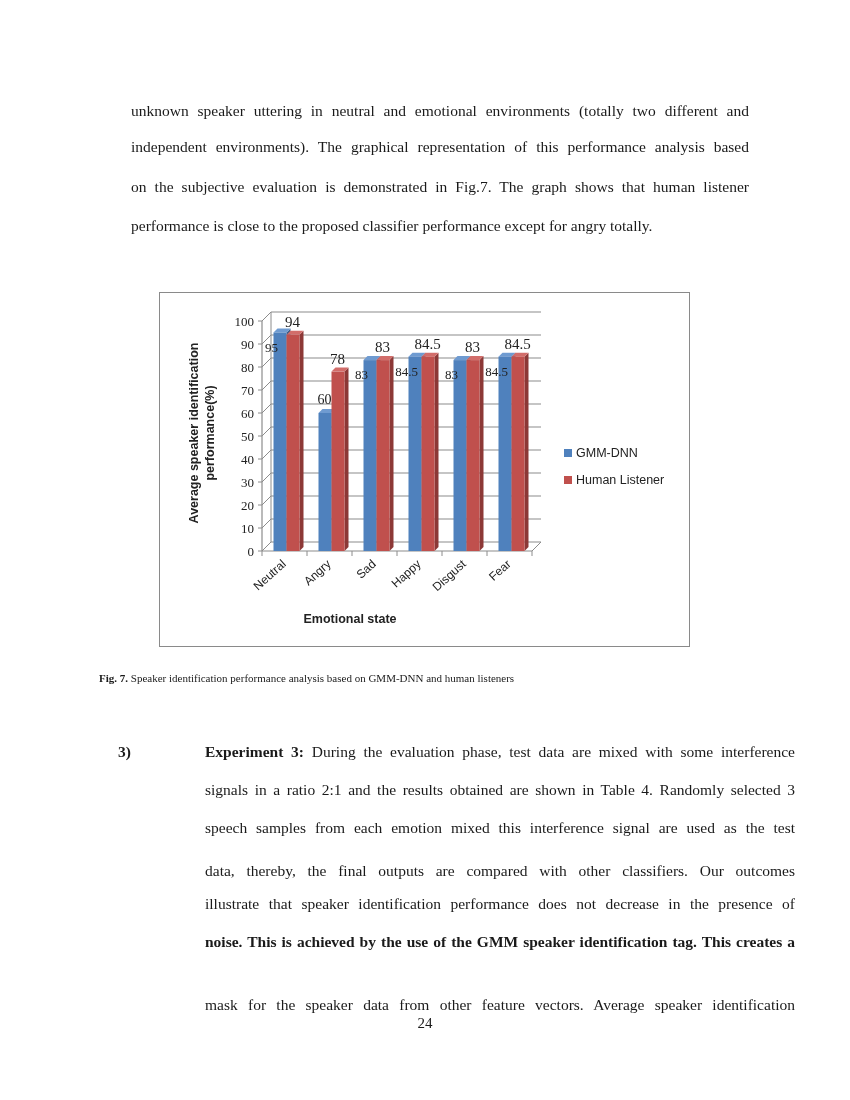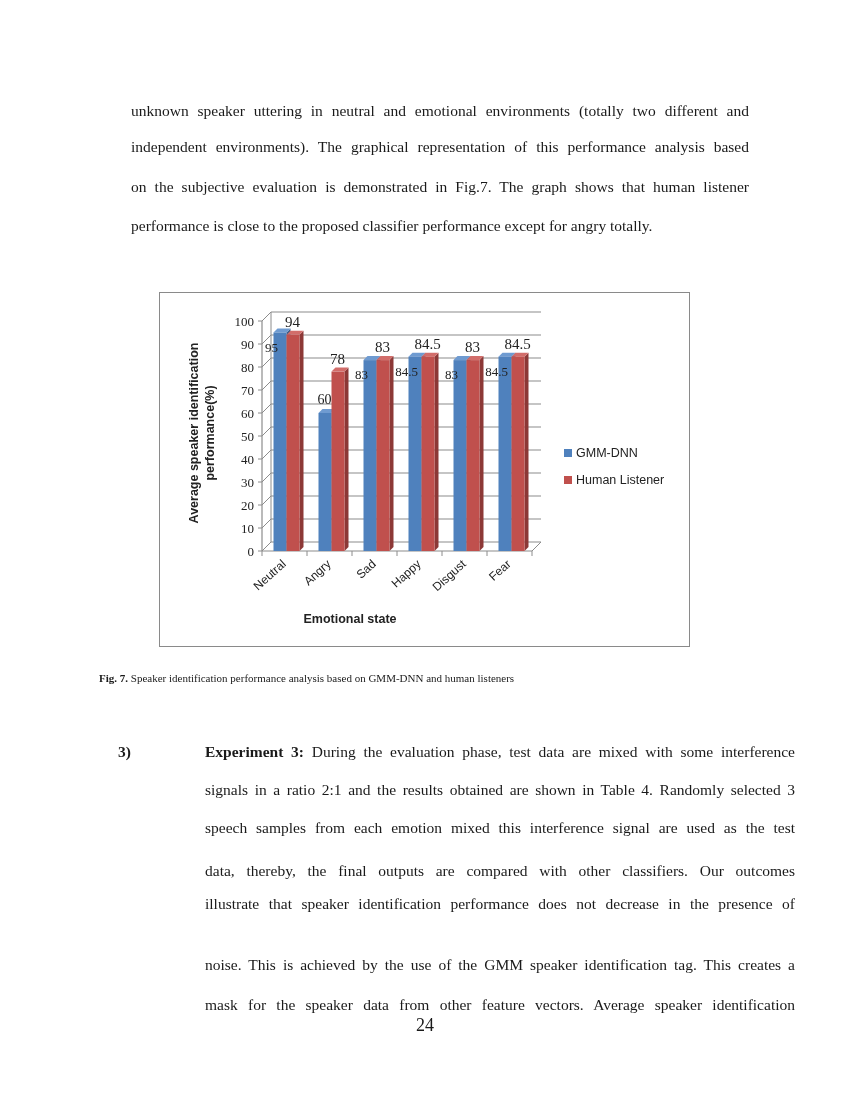--- a/index.html
+++ b/index.html
@@ -6,21 +6,21 @@
   body { width: 850px; height: 1100px; position: relative; overflow: hidden;
          font-family: "Liberation Serif", "DejaVu Serif", serif; color: #1a1a1a; }
   .para-line { position: absolute; left: 131px; width: 618px; font-size: 15.5px; line-height: 18px;
                white-space: nowrap; }
   .justify { text-align: justify; text-align-last: justify; }
   .exp-line { position: absolute; left: 159px; width: 590px; font-size: 15.5px; line-height: 18px;
               white-space: nowrap; margin-left: 46px; }
   .exp-num { position: absolute; left: 118px; font-size: 15.5px; font-weight: bold; line-height: 18px; }
   b { font-weight: bold; }
   .caption { position: absolute; left: 99px; top: 669px; font-size: 11px; line-height: 18px; white-space: nowrap; }
-  .page-num { position: absolute; left: 0; width: 850px; top: 1015px; text-align: center; font-size: 18px; }
+  .page-num { position: absolute; left: 0; width: 850px; top: 1015px; text-align: center; font-size: 15px; }
 
   .chart-frame { position: absolute; left: 159px; top: 292px; width: 531px; height: 355px;
                  border: 1.5px solid #8a8a8a; background: #fff; box-sizing: border-box; }
   .chart-svg { position: absolute; left: 0; top: 0; }
   .sans { font-family: "Liberation Sans", "DejaVu Sans", sans-serif; }
   .serif { font-family: "Liberation Serif", "DejaVu Serif", serif; }
 </style>
 </head>
 <body>
 
@@ -151,16 +151,16 @@
 </div>
 
 <div class="caption"><b>Fig. 7.</b><span> Speaker identification performance analysis based on GMM-DNN and human listeners</span></div>
 
 <div class="exp-num" style="top:743px;">3)</div>
 <div class="exp-line justify" style="top:743px;"><b>Experiment 3:</b><span> During the evaluation phase, test data are mixed with some interference</span></div>
 <div class="exp-line justify" style="top:781px;">signals in a ratio 2:1 and the results obtained are shown in Table 4. Randomly selected 3</div>
 <div class="exp-line justify" style="top:819px;">speech samples from each emotion mixed this interference signal are used as the test</div>
 <div class="exp-line justify" style="top:862px;">data, thereby, the final outputs are compared with other classifiers. Our outcomes</div>
 <div class="exp-line justify" style="top:895px;">illustrate that speaker identification performance does not decrease in the presence of</div>
-<div class="exp-line justify" style="top:956px;">noise. This is achieved by the use of the GMM speaker identification tag. This creates a</div>
+<div class="exp-line justify" style="top:933px;font-weight:bold;">noise. This is achieved by the use of the GMM speaker identification tag. This creates a</div>
 <div class="exp-line justify" style="top:996px;">mask for the speaker data from other feature vectors. Average speaker identification</div>
 
 <div class="page-num">24</div>
 
 </body></html>

